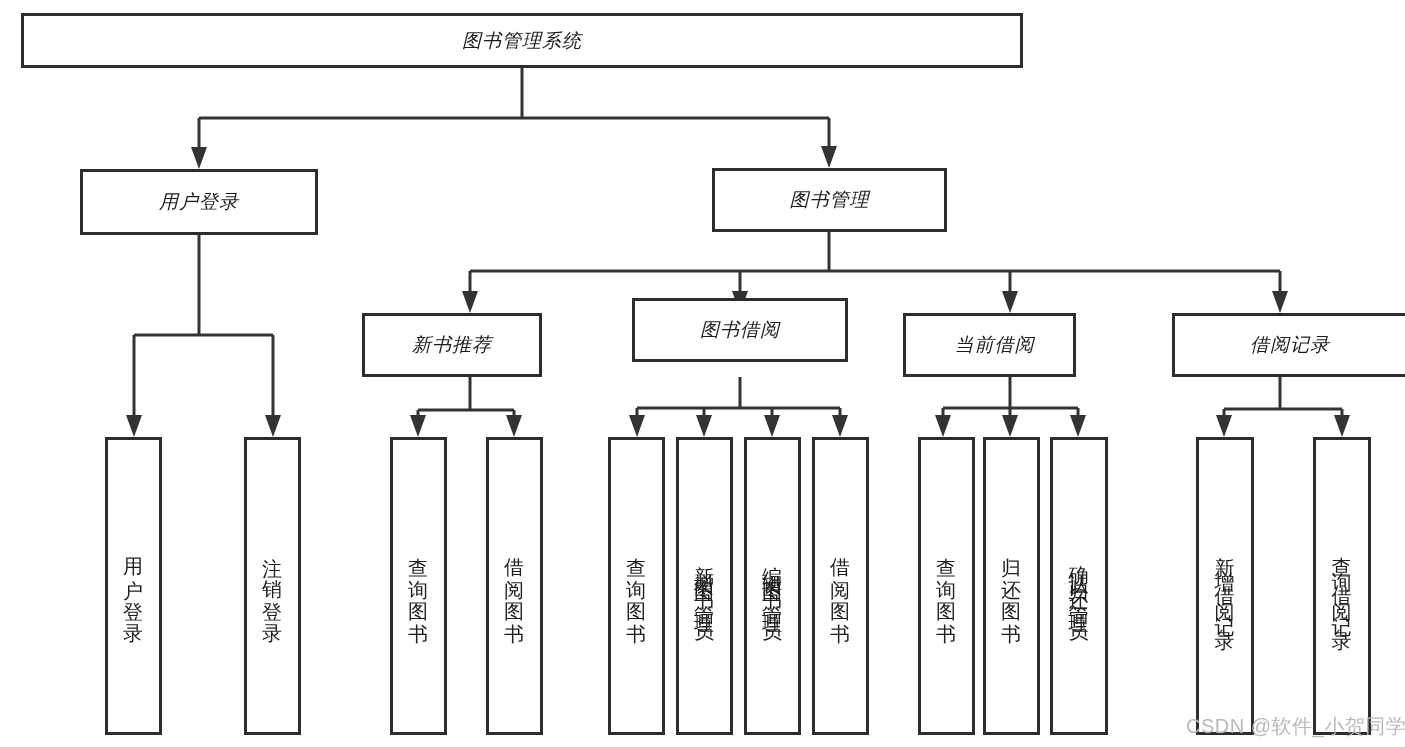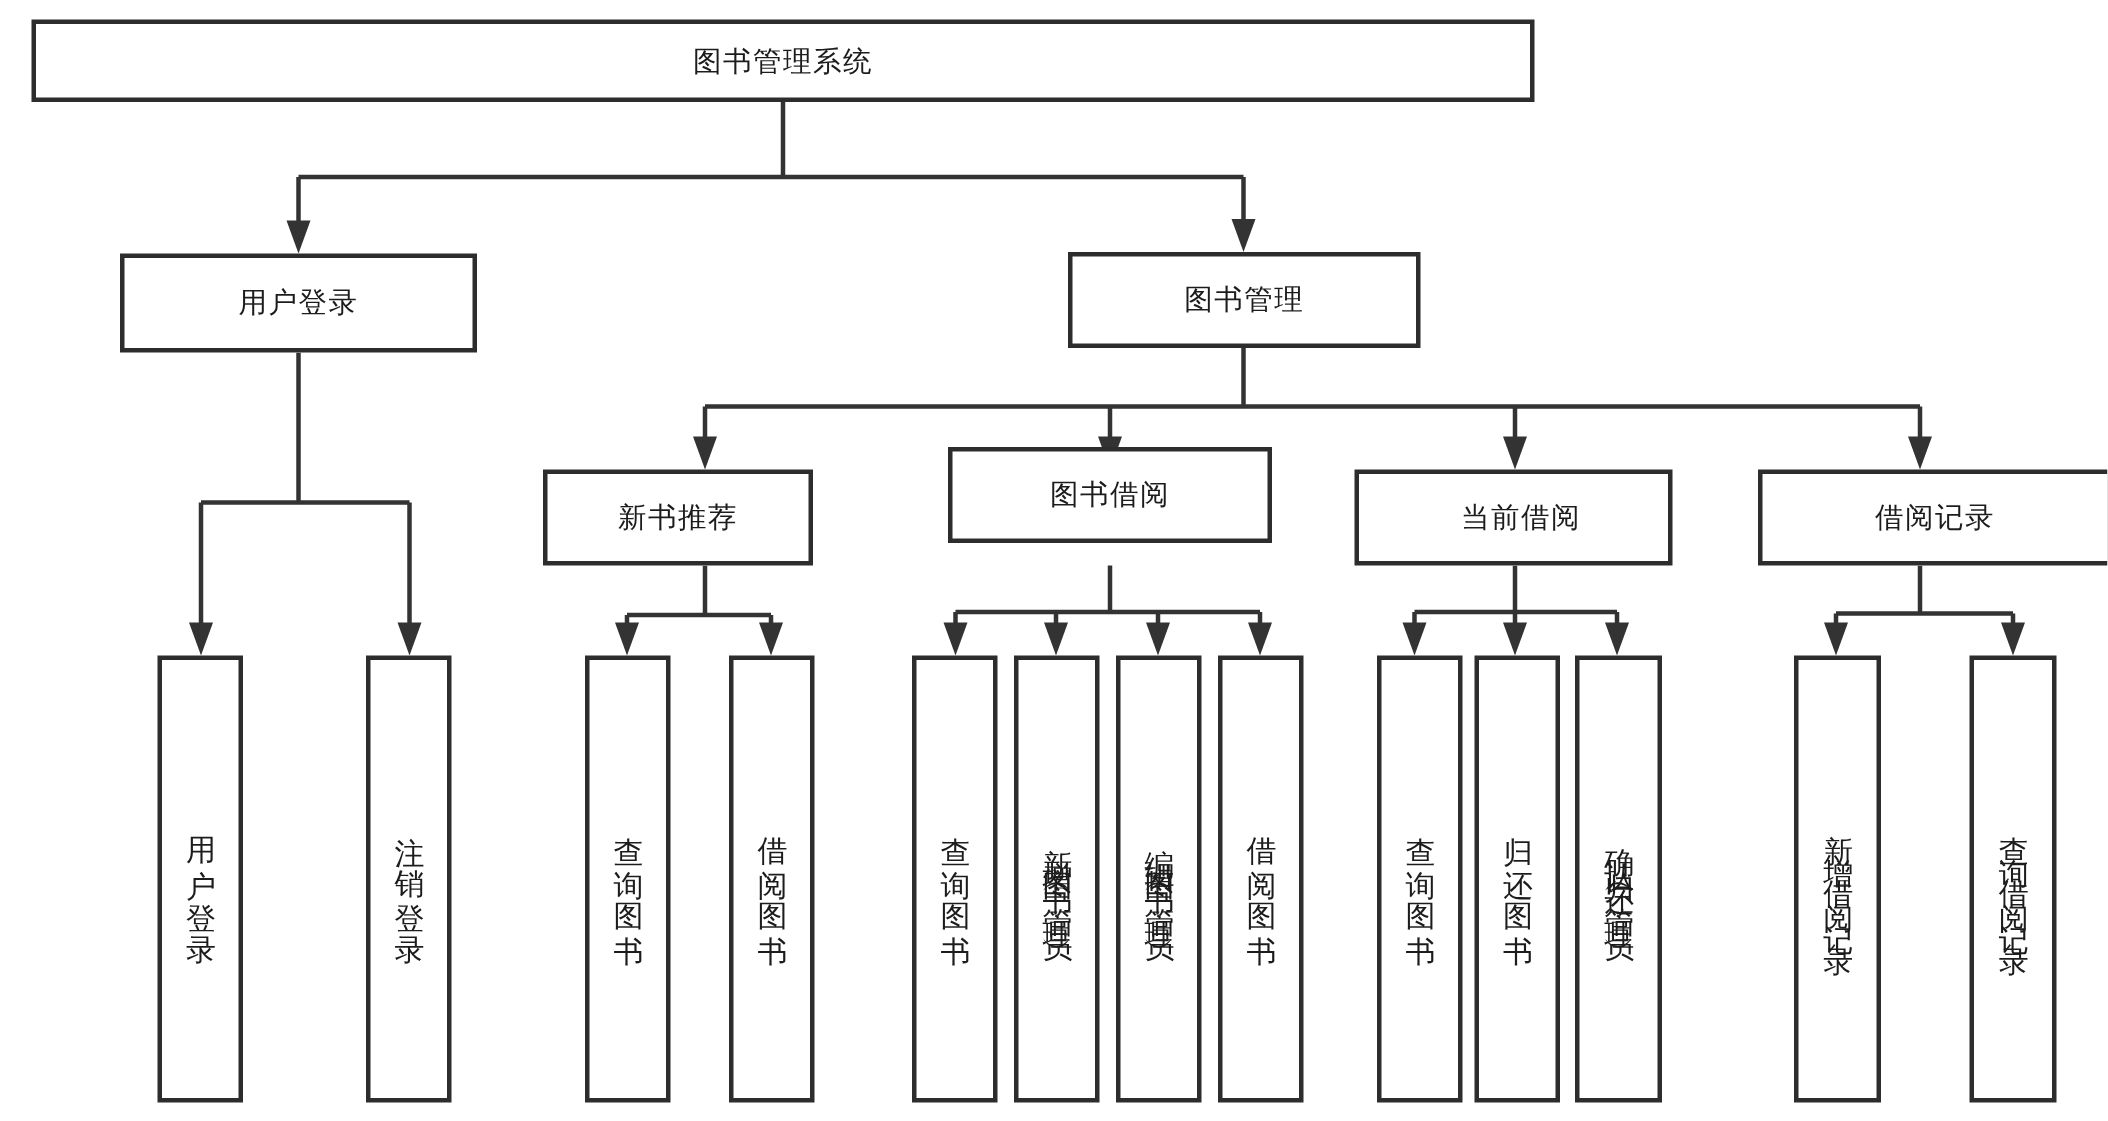--- a/index.html
+++ b/index.html
@@ -13,37 +13,37 @@
   #wires{position:absolute;left:0;top:0;z-index:1;}
   .node{
     position:absolute;
     box-sizing:border-box;
     border:3px solid #2d2d2d;
     background:#ffffff;
     display:flex;align-items:center;justify-content:center;
     color:#1c1c1c;
     z-index:2;
   }
-  .hnode{font-size:19px;letter-spacing:1px;}
+  .hnode{font-size:19px;letter-spacing:1px;font-style:italic;}
   .vnode span{
     writing-mode:vertical-rl;
     font-size:20px;
     line-height:1;
     letter-spacing:8px;
     white-space:nowrap;
   }
   .vnode span.spread{letter-spacing:22px;}
   .vnode span.mid{letter-spacing:15px;}
   
   #n-root          {left:21px;  top:13px;  width:1002px;height:55px;}
   #n-user-login    {left:80px;  top:169px; width:238px; height:66px;}
   #n-book-mgmt     {left:712px; top:168px; width:235px; height:64px;}
   #n-new-book      {left:362px; top:313px; width:180px; height:64px;}
   #n-book-borrow   {left:632px; top:298px; width:216px; height:64px;}
-  #n-current-borrow{left:903px; top:313px; width:212px; height:64px;padding-left:10px;}
+  #n-current-borrow{left:903px; top:313px; width:173px; height:64px;padding-left:10px;}
   #n-borrow-record {left:1172px;top:313px; width:236px; height:64px;}
   .leaf{top:437px;width:57px;height:298px;}
   #n-leaf-login     {left:105px;}
   #n-leaf-logout    {left:244px;}
   #n-leaf-nb-query  {left:390px;}
   #n-leaf-nb-borrow {left:486px;}
   #n-leaf-bb-query  {left:608px;}
   #n-leaf-bb-add    {left:676px;}
   #n-leaf-bb-edit   {left:744px;}
   #n-leaf-bb-borrow {left:812px;}
@@ -200,14 +200,15 @@
     <span>确认归还（管理员）</span>
   </div>
 
   <div class="node vnode leaf" id="n-leaf-br-add">
     <span class="mid">新增借阅记录</span>
   </div>
   <div class="node vnode leaf" id="n-leaf-br-query">
     <span class="mid">查询借阅记录</span>
   </div>
 
+  <div id="watermark">CSDN @软件_小贺同学</div>
 
 </div>
 
 </body></html>

